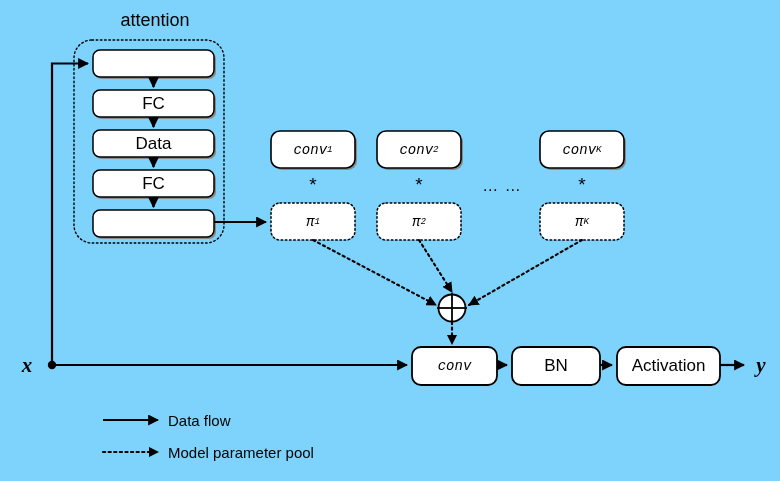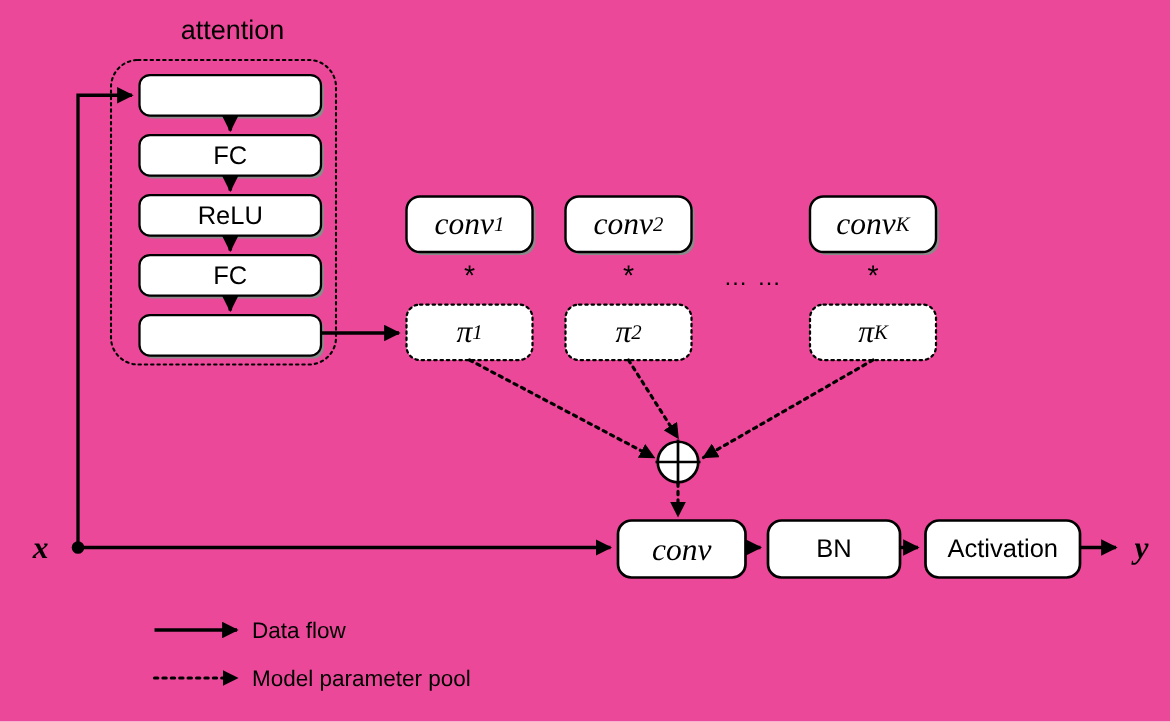--- a/index.html
+++ b/index.html
@@ -4,21 +4,21 @@
 <style>
   html, body {
     margin: 0;
     padding: 0;
     background: #ffffff;
   }
   #canvas {
     position: relative;
     width: 780px;
     height: 481px;
-    background: #ec4899;
+    background: #7dd3fc;
     font-family: "Liberation Sans", sans-serif;
     overflow: hidden;
   }
   #canvas svg {
     position: absolute;
     left: 0;
     top: 0;
     width: 780px;
     height: 481px;
   }
@@ -35,23 +35,23 @@
   .box-label { font-size: 17px; }
   .title-label { font-size: 18px; }
   .legend-label { font-size: 15px; }
   .var-label {
     font-family: "Liberation Serif", serif;
     font-style: italic;
     font-weight: bold;
     font-size: 21px;
   }
   .math-label {
-    font-family: Liberation Serif, serif;
+    font-family: Liberation Mono, monospace;
     font-style: italic;
-    font-size: 21px;
+    font-size: 14px;
     align-items: center;
   }
   .math-label sub {
     font-size: 0.66em;
     font-style: italic;
   }
   .star-label {
     font-size: 19px;
     font-family: "Liberation Sans", sans-serif;
   }
@@ -158,21 +158,21 @@
 
     <g fill="none">
       <line x1="103" y1="420" x2="158" y2="420" stroke="#000000" stroke-width="2.2" marker-end="url(#arrow-solid)"></line>
       <line x1="103" y1="452" x2="158" y2="452" stroke="#000000" stroke-width="2.1" stroke-dasharray="2.2 3.4" stroke-linecap="round" marker-end="url(#arrow-dot)"></line>
     </g>
   </svg>
 
   <div class="lbl title-label" style="left:95px; top:6px; width:120px; height:28px;">attention</div>
 
   <div class="lbl box-label" style="left:93px; top:90px; width:121px; height:27px;">FC</div>
-  <div class="lbl box-label" style="left:93px; top:130px; width:121px; height:27px;">ReLU</div>
+  <div class="lbl box-label" style="left:93px; top:130px; width:121px; height:27px;">Data</div>
   <div class="lbl box-label" style="left:93px; top:170px; width:121px; height:27px;">FC</div>
 
   <div class="lbl math-label" style="left:271px; top:131px; width:84px; height:37px;">
     <span>conv</span>
       <sub>1</sub>
   </div>
   <div class="lbl math-label" style="left:377px; top:131px; width:84px; height:37px;">
     <span>conv</span>
       <sub>2</sub>
   </div>

